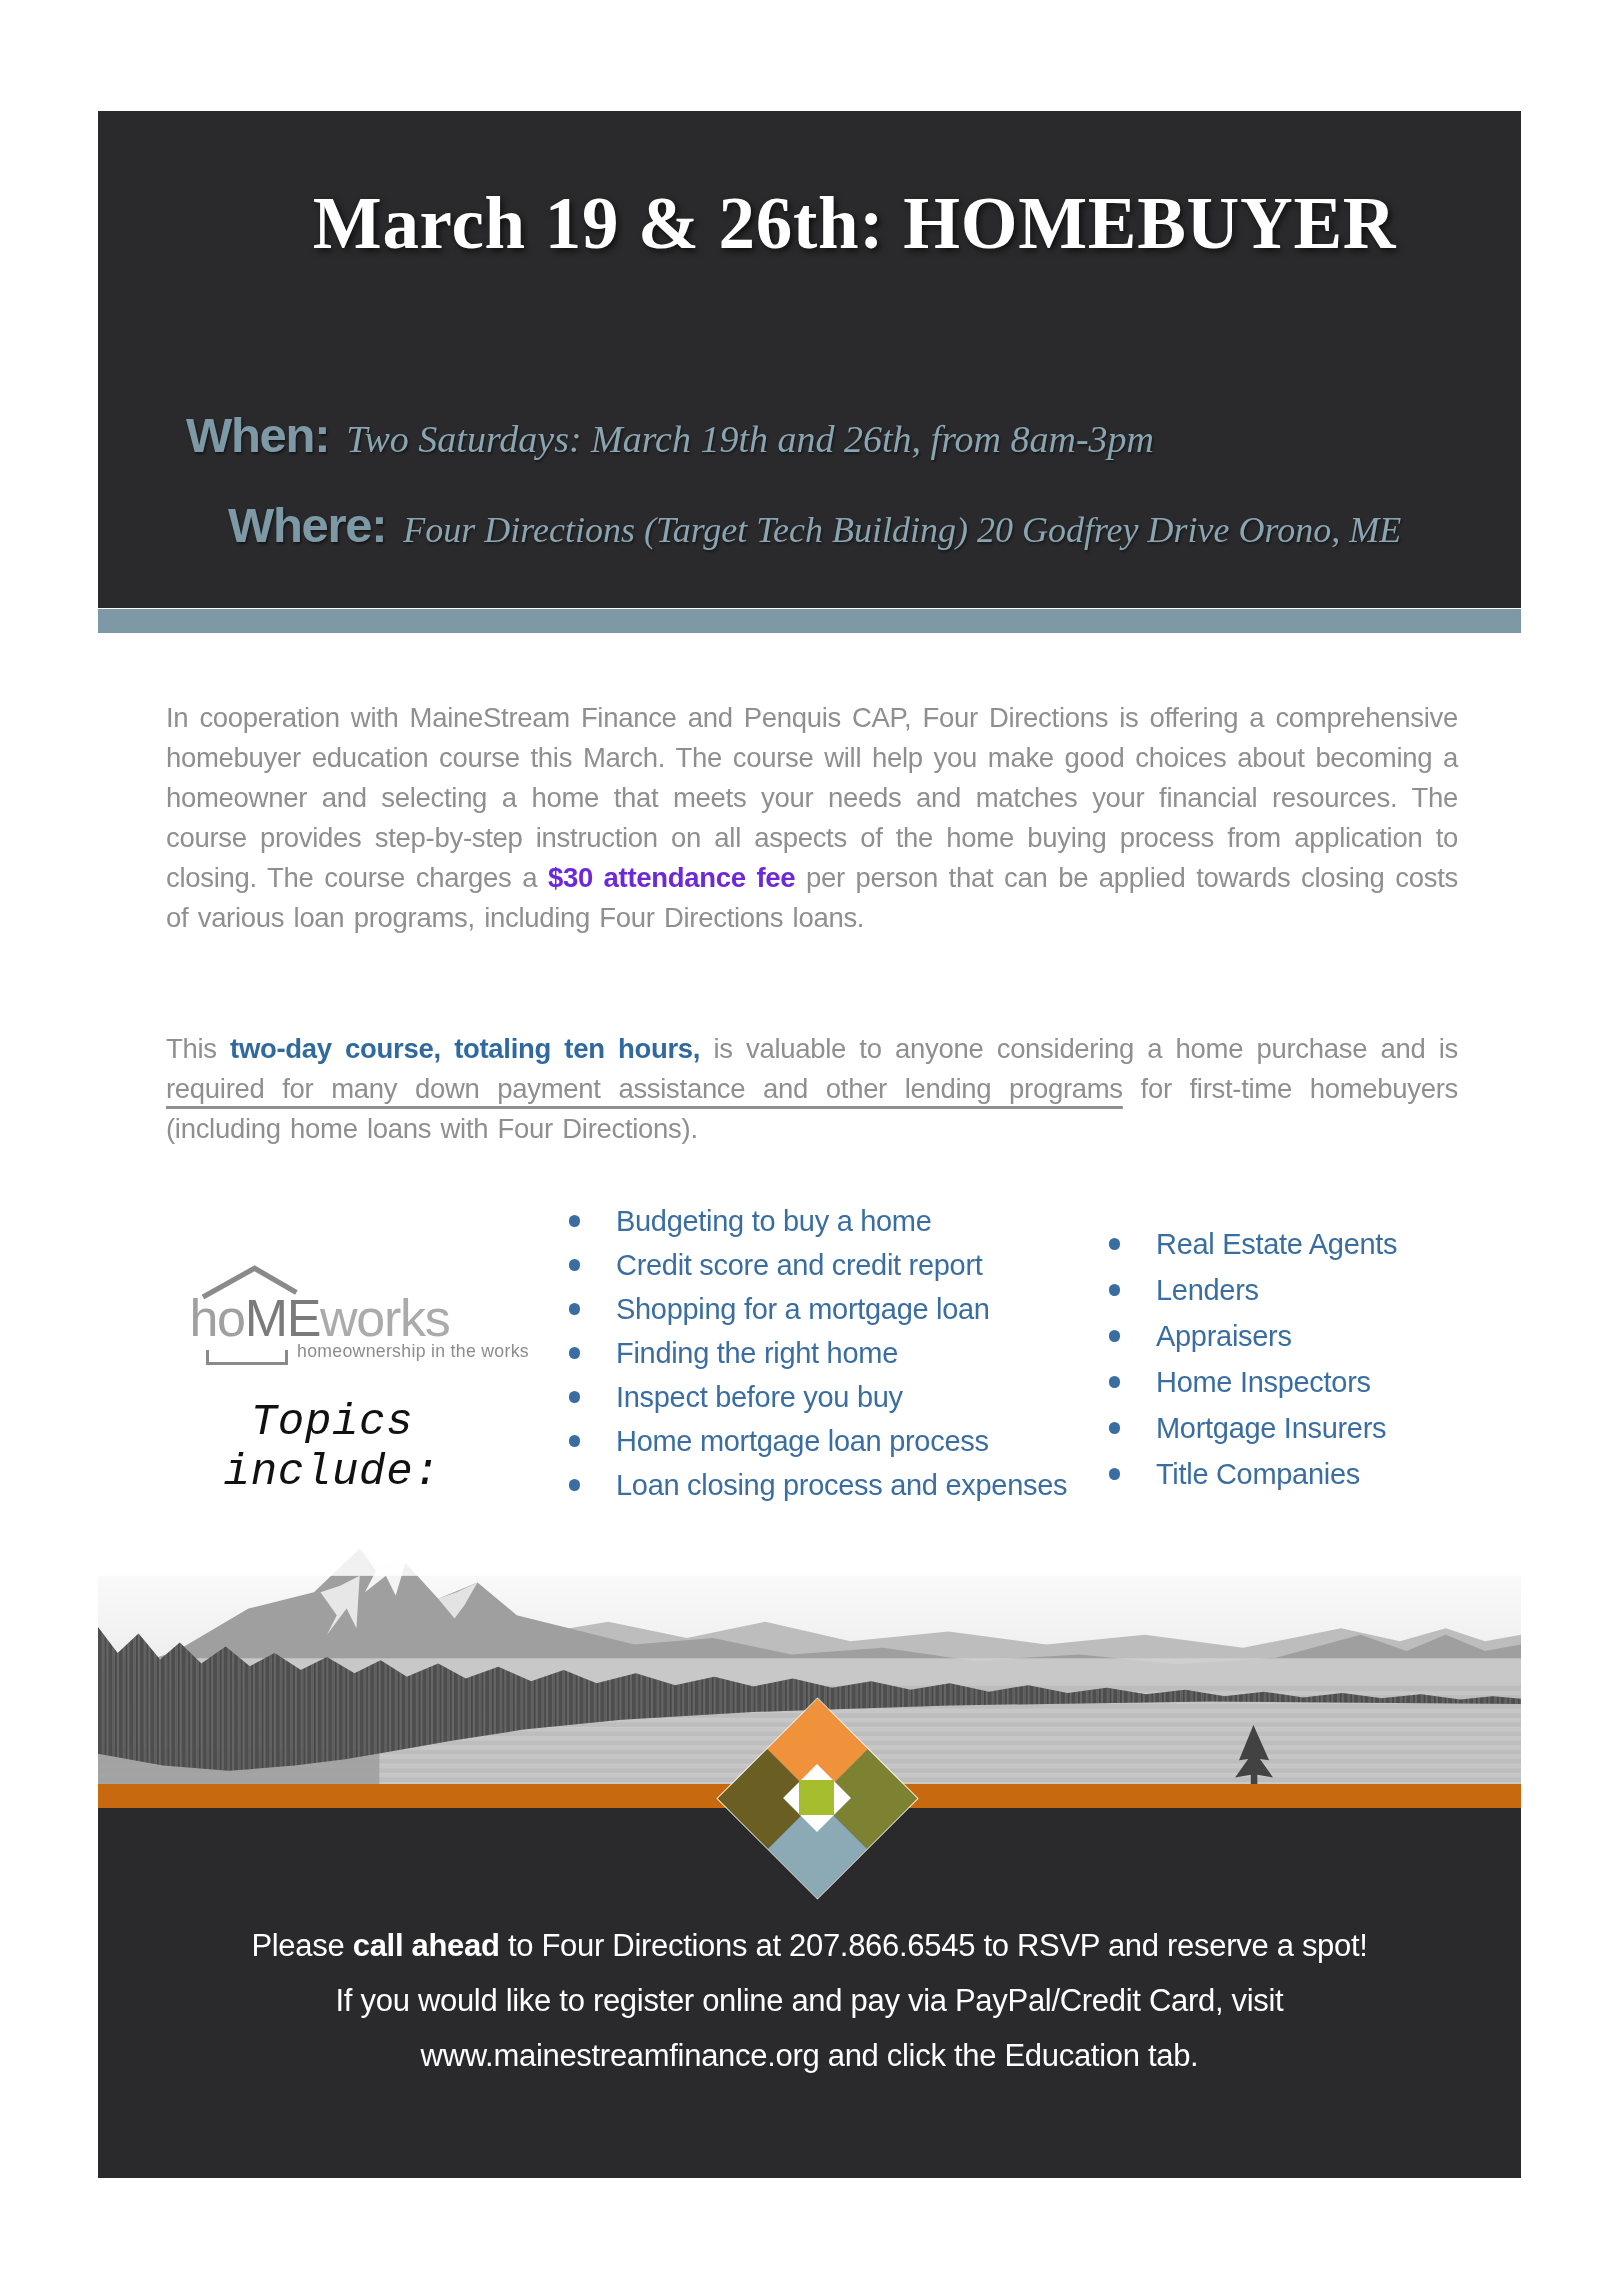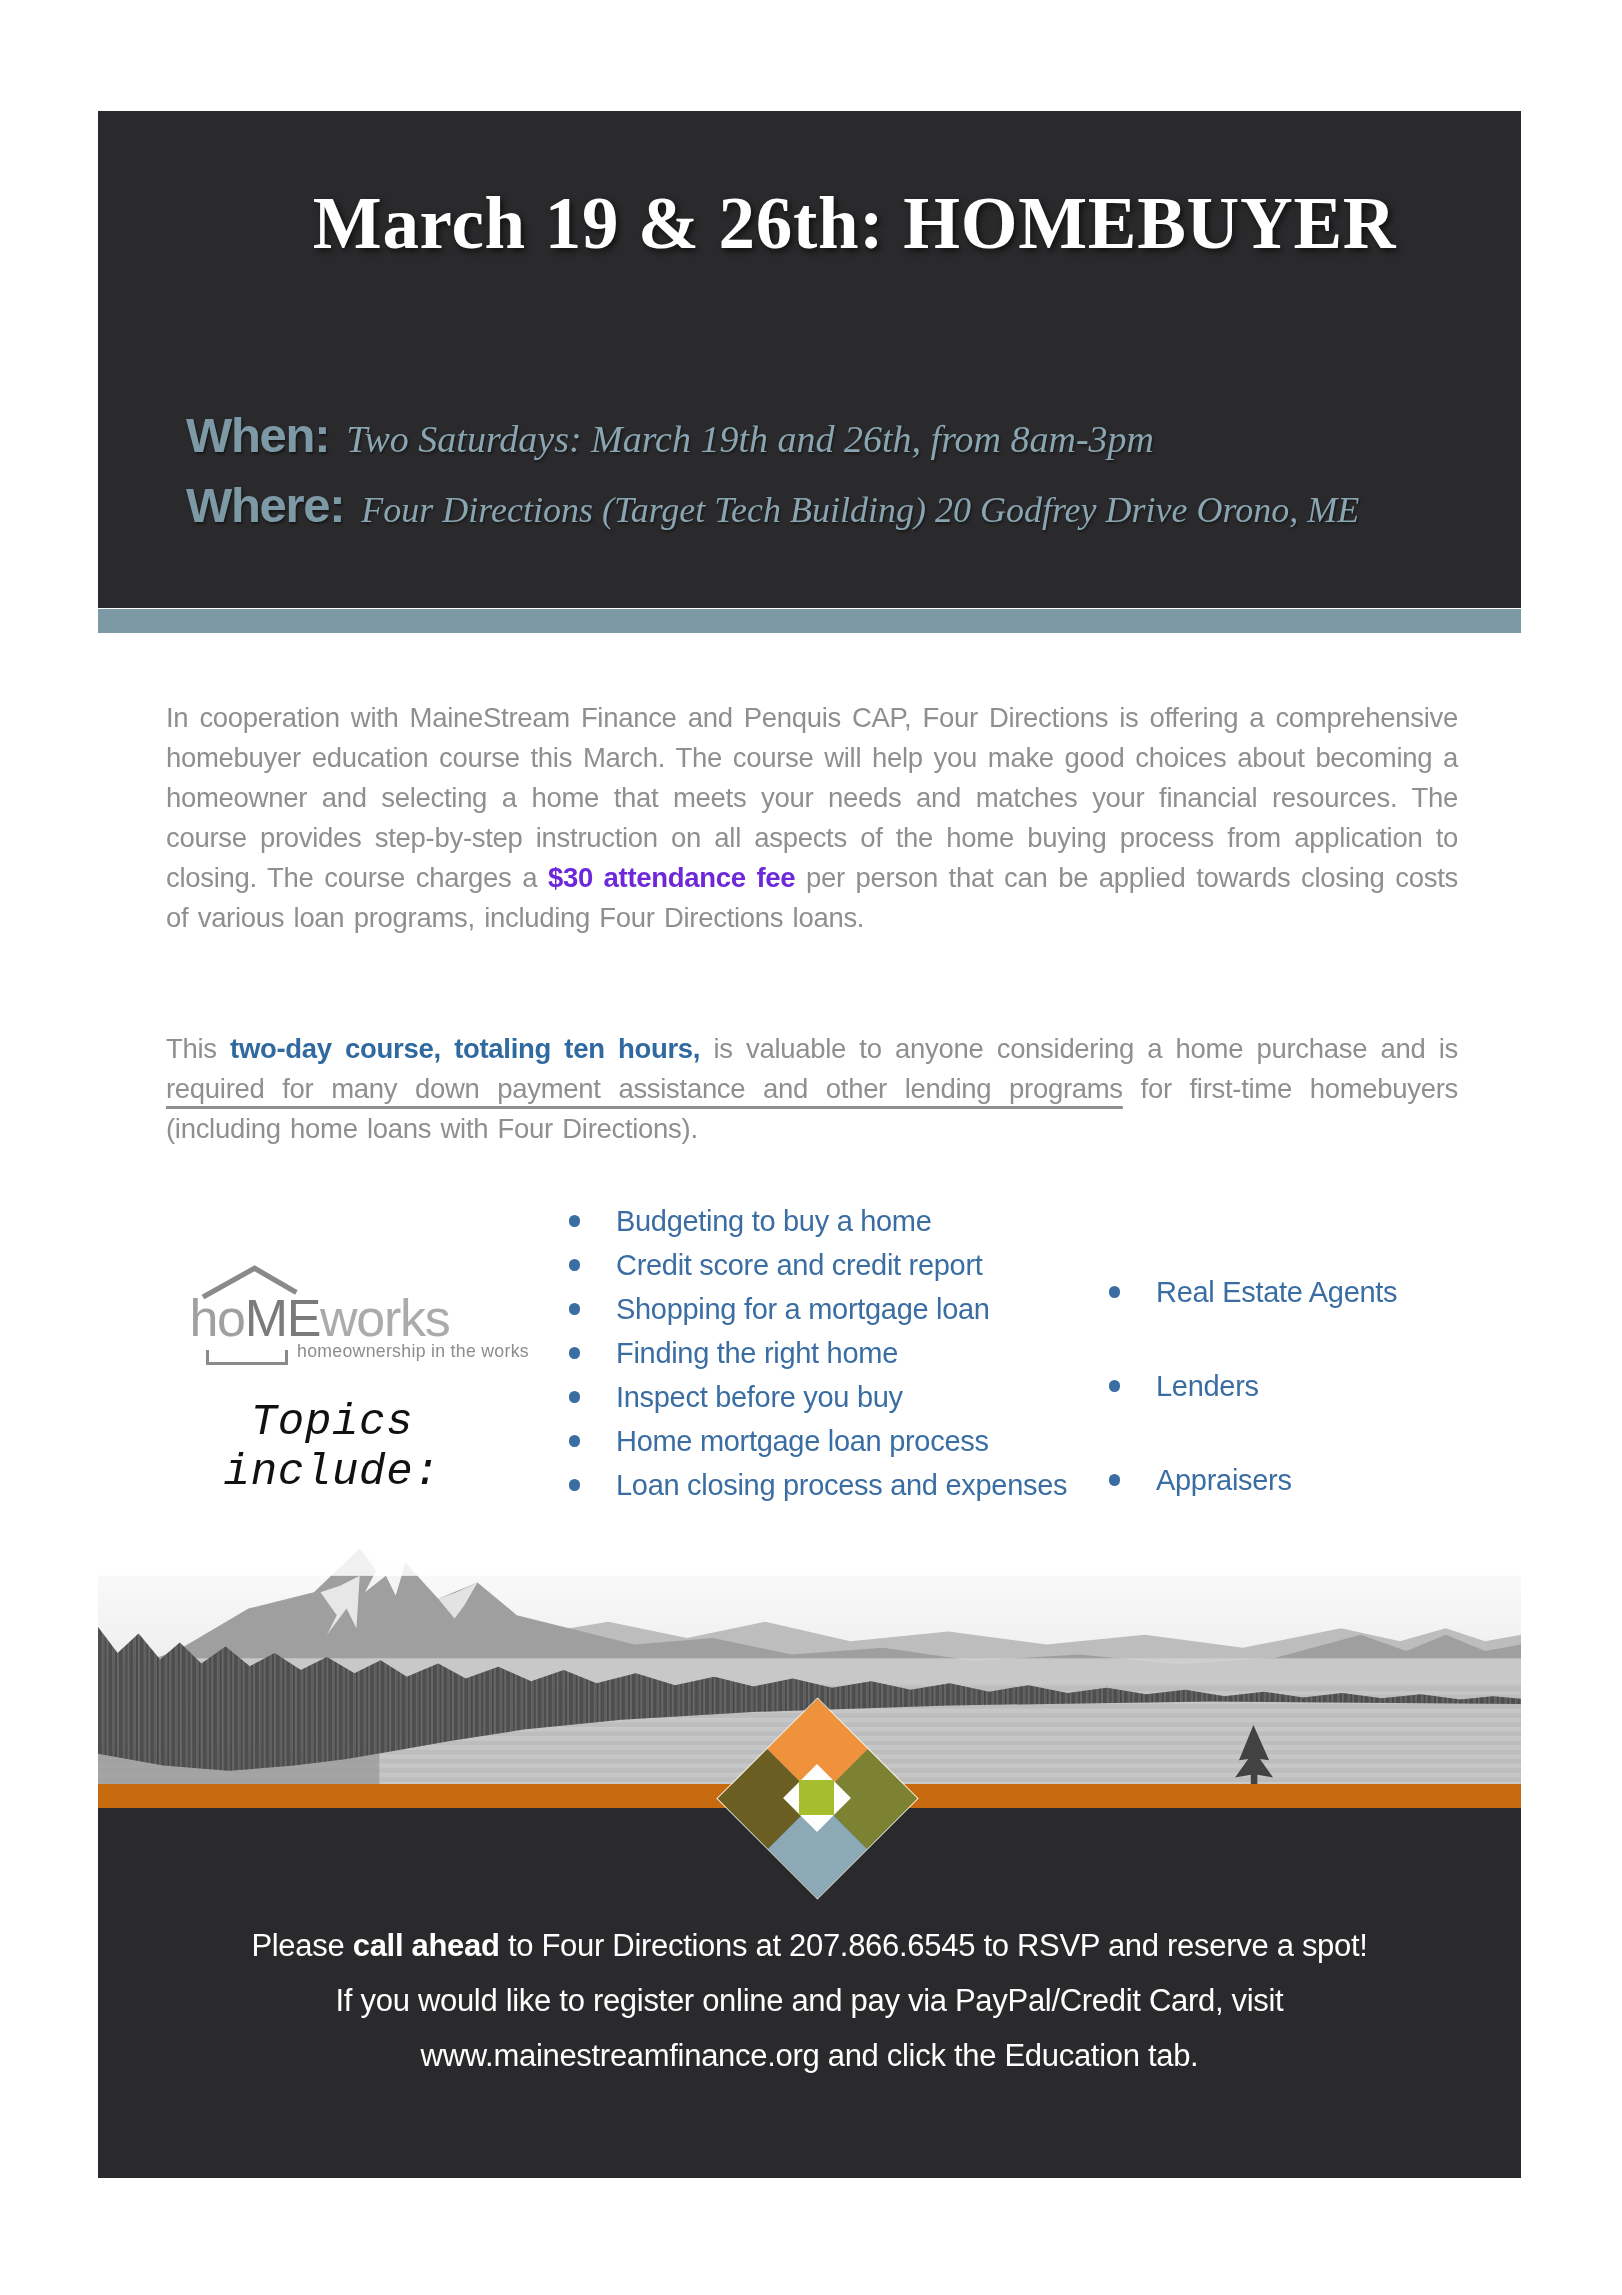--- a/index.html
+++ b/index.html
@@ -22,21 +22,21 @@
     font-family:"Liberation Serif", serif;font-weight:700;
     font-size:73px;line-height:124px;color:#ffffff;
     text-shadow:2.6px 3.3px 5.9px rgba(0,0,0,.65);
     letter-spacing:0.7px;
     margin-left:45px;
   }
   .ww-row{
     position:absolute;left:88px;display:flex;align-items:baseline;gap:17px;white-space:nowrap;
   }
   .ww-row.when{top:296px;}
-  .ww-row.where{top:366px;}
+  .ww-row.where{top:386px;margin-left:42px;}
   .ww-label{
     font-family:"Liberation Sans", sans-serif;font-weight:700;
     font-size:49px;color:#7d99a6;letter-spacing:-1.3px;
     text-shadow:1.3px 2px 2.6px rgba(0,0,0,.5);
   }
   .ww-value{
     font-family:"Liberation Serif", serif;font-style:italic;
     font-size:38px;color:#8aa5b2;
     text-shadow:1.3px 2px 2.6px rgba(0,0,0,.45);
   }
@@ -85,21 +85,21 @@
     position:relative;padding-left:58px;white-space:nowrap;
     font-size:29px;color:#3a6da1;letter-spacing:-0.3px;
   }
   .topic-list li::before{
     content:"";position:absolute;left:10.5px;top:50%;margin-top:-5.9px;
     width:11.8px;height:11.8px;border-radius:50%;background:#3a6da1;
   }
   .topic-list.left{left:558px;top:1199px;}
   .topic-list.left li{line-height:44px;}
   .topic-list.right{left:1098px;top:1221px;}
-  .topic-list.right li{line-height:46px;margin-top:48px;}
+  .topic-list.right li{line-height:46px;}
   
   .photo{
     position:absolute;left:98px;top:1530px;width:1423px;height:254px;
     overflow:hidden;background:#ffffff;
   }
   
   .orange-stripe{
     position:absolute;left:98px;top:1784px;width:1423px;height:24px;
     background:#c7690f;
   }

